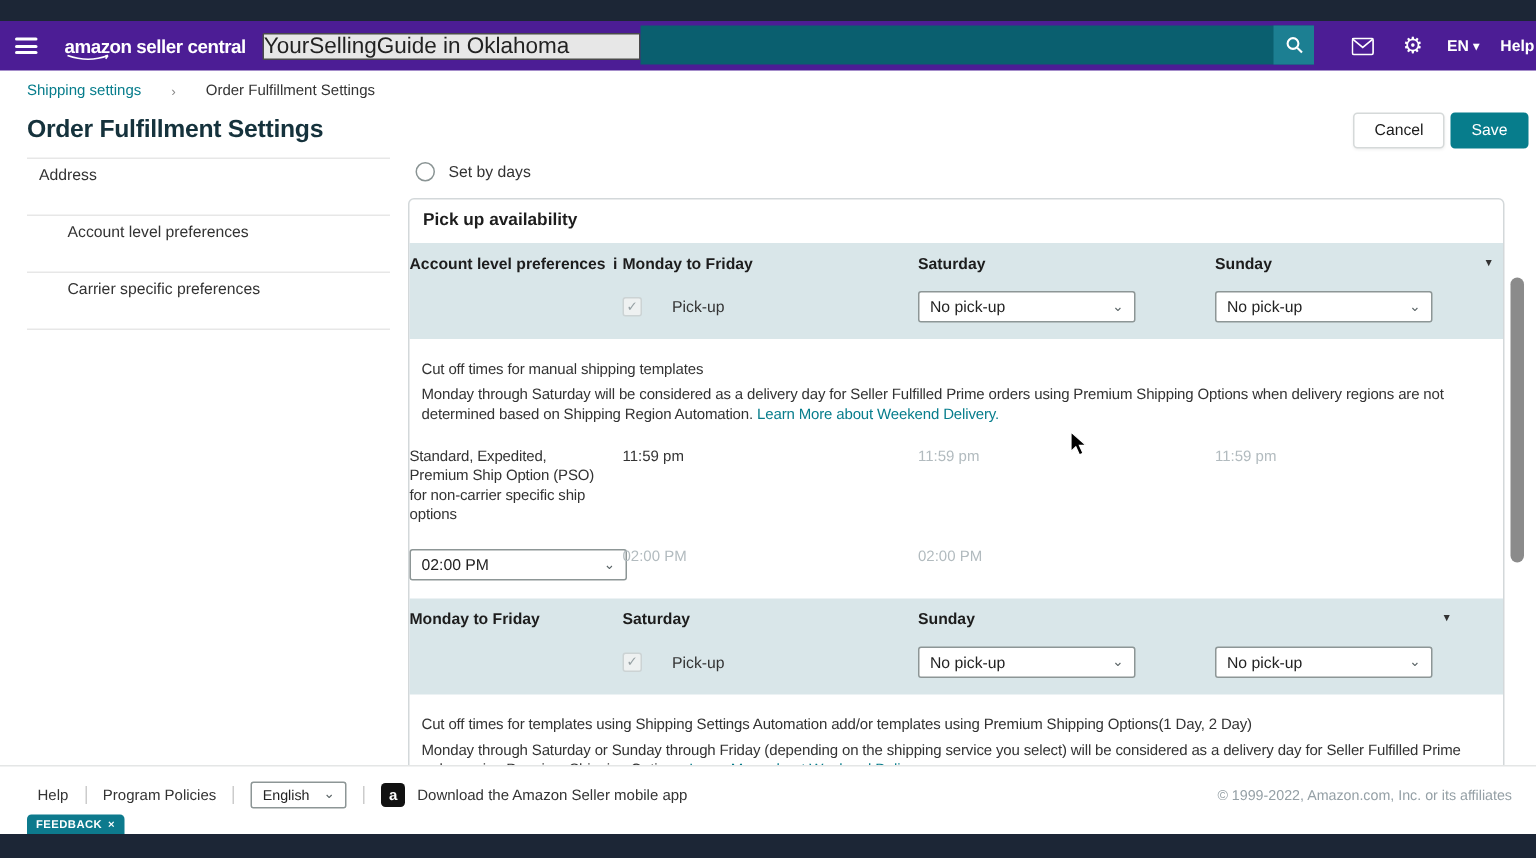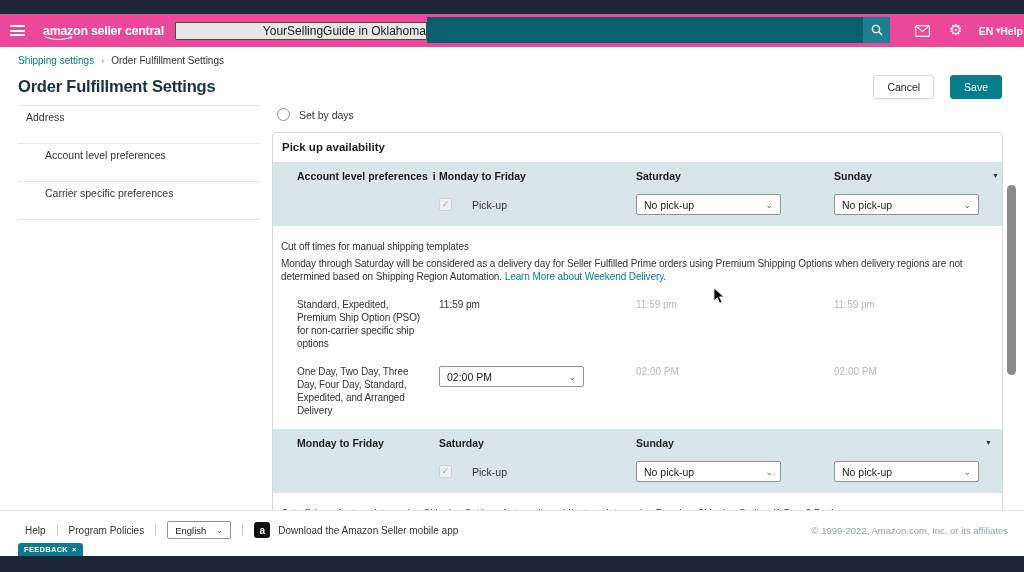--- a/index.html
+++ b/index.html
@@ -6,64 +6,64 @@
   html,body { width:1024px; height:572px; }
   body {
     position: relative; overflow: hidden; background:#fff;
     font-family:"Liberation Sans", sans-serif; color:#333;
   }
   
   .strip-top { position:absolute; top:0; left:0; right:0; height:14px; background:#1c2636; z-index:21; }
   .strip-bottom { position:absolute; bottom:0; left:0; right:0; height:16px; background:#1c2636; z-index:30; }
 
   
-  .navbar { position:absolute; top:14px; left:0; right:0; height:33px; background:#ec4899; display:flex; align-items:center; z-index:20; }
+  .navbar { position:absolute; top:14px; left:0; right:0; height:33px; background:#4c1d95; display:flex; align-items:center; z-index:20; }
   .hamburger { width:15px; height:11px; margin-left:10px; display:flex; flex-direction:column; justify-content:space-between; cursor:pointer; }
   .hamburger span { display:block; height:2px; background:#fff; border-radius:1px; }
   .logo { margin-left:18px; color:#fff; font-size:12.5px; white-space:nowrap; position:relative; }
   .logo b { font-weight:bold; letter-spacing:-0.3px; }
   .logo .smile { position:absolute; left:1px; top:12px; }
   .mkt-box { margin-left:11px; width:252px; height:18px; background:#e7e7e7; border:1px solid #4a4a4a; border-radius:1px;
-             display:flex; align-items:center; justify-content:flex-end; font-size:12px; color:#222; }
+             display:flex; align-items:center; justify-content:flex-start; font-size:15px; color:#222; }
   .searchbar { flex:1; align-self:stretch; margin:3px 0 4px 0; background:#0a5f6f; display:flex; align-items:center; justify-content:flex-end; }
   .search-btn { width:27px; height:26px; background:#1c7f92; display:flex; align-items:center; justify-content:center; cursor:pointer; }
   .nav-right { display:flex; align-items:center; margin-left:25px; color:#fff; }
   .nav-mail { margin-right:19px; display:flex; }
   .nav-gear { font-size:15px; line-height:15px; margin-right:16px; font-family:"DejaVu Sans",sans-serif; }
-  .nav-lang { font-size:10.5px; font-weight:bold; display:flex; align-items:center; gap:3px; }
+  .nav-lang { font-size:10.5px; font-weight:bold; margin-right:14px; display:flex; align-items:center; gap:3px; }
   .nav-lang .caret { font-size:8px; }
   .nav-help { font-size:10.5px; font-weight:bold; margin-right:1px; }
 
   
-  .breadcrumb { position:absolute; top:55px; left:18px; display:flex; align-items:center; gap:7px; font-size:10px; }
+  .breadcrumb { position:absolute; top:55px; left:18px; display:flex; align-items:center; gap:20px; font-size:10px; }
   .breadcrumb .bc-link { color:#077d8c; }
   .breadcrumb .bc-sep { color:#888; font-size:9px; }
   .breadcrumb .bc-cur { color:#333; }
   .page-title { position:absolute; top:77px; left:18px; font-size:16.5px; font-weight:bold; color:#15323c; letter-spacing:-0.2px; }
-  .header-btns { position:absolute; top:75px; right:22px; display:flex; gap:16px; }
+  .header-btns { position:absolute; top:75px; right:5px; display:flex; gap:4px; }
   .btn { font-size:10.5px; padding:5px 13px; border-radius:3px; cursor:pointer; }
   .btn-cancel { background:#fff; border:1px solid #d5d9d9; color:#1b1b1b; box-shadow:0 1px 2px rgba(0,0,0,.06); }
   .btn-save { background:#077d8c; border:1px solid #077d8c; color:#fff; }
 
   
   .sidebar { position:absolute; left:18px; top:105px; width:242px; font-size:10.5px; }
   .side-item { border-bottom:1px solid #e7e7e7; padding:5px 0 20px 8px; color:#333; cursor:pointer; }
   .side-item:first-child { border-top:1px solid #e7e7e7; }
   .side-item.indent { padding-left:27px; }
 
   
   .main { position:absolute; left:272px; top:105px; width:731px; }
   .radio-row { display:flex; align-items:center; gap:9px; margin:3px 0 0 5px; }
   .radio { width:13px; height:13px; border:1px solid #8a9494; border-radius:50%; background:#fff; flex:0 0 auto; cursor:pointer; }
   .radio-label { font-size:10.5px; color:#333; }
 
   .panel { margin-top:11px; border:1px solid #d3d8da; border-radius:4px 4px 0 0; background:#fff; }
   .panel-title { padding:8px 9px 9px; font-weight:bold; font-size:11.5px; color:#1d1d1d; }
 
-  .g { display:grid; grid-template-columns:142px 197px 198px 158px 1fr; padding:0 6px 0 24px; align-items:start; }
+  .g { display:grid; grid-template-columns:142px 197px 198px 158px 1fr; padding:0 6px 0 0; align-items:start; }
   .sec-head { background:#d9e6e9; padding:8px 0 11px; }
   .sec-title { font-weight:bold; font-size:10.5px; color:#1d1d1d; }
   .info-i { font-weight:800; margin-left:5px; }
   .col-head { font-weight:bold; font-size:10.5px; color:#1d1d1d; }
   .tri { font-size:7px; color:#333; justify-self:end; margin-top:2px; cursor:pointer; }
   .sec-controls { margin-top:12px; }
   .cb-wrap { display:flex; align-items:center; margin-top:4px; }
   .cb { width:13px; height:13px; border:1px solid #ccd3d4; background:#eef1f1; border-radius:2px; color:#97a1a4;
         font-size:9px; line-height:11px; text-align:center; }
   .cb-label { font-size:10.5px; margin-left:20px; color:#333; }
@@ -207,21 +207,20 @@
       </div>
 
       <div class="g row-grid">
         <span class="row-label">Standard, Expedited, Premium Ship Option (PSO) for non-carrier specific ship options</span>
         <span class="t-dark">11:59 pm</span>
         <span class="t-gray">11:59 pm</span>
         <span class="t-gray">11:59 pm</span>
       </div>
 
       <div class="g row-grid">
-        <span class="row-label">One Day, Two Day, Three Day, Four Day, Standard, Expedited, and Arranged Delivery</span>
         <span class="sel">
           <span>02:00 PM</span>
             <span class="chev">⌄</span>
         </span>
         <span class="t-gray">02:00 PM</span>
         <span class="t-gray">02:00 PM</span>
       </div>
     </div>
 
     <div class="sec-head">

